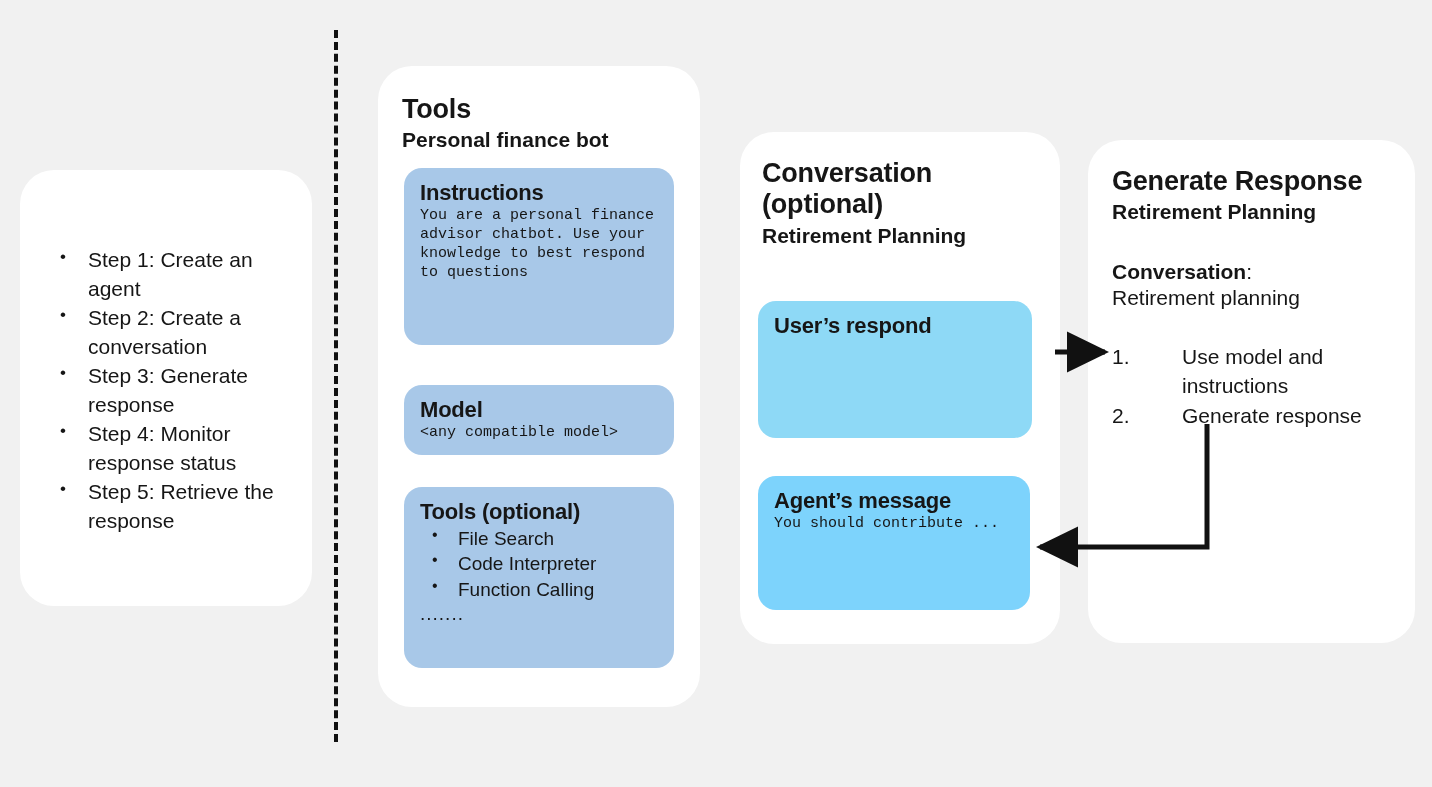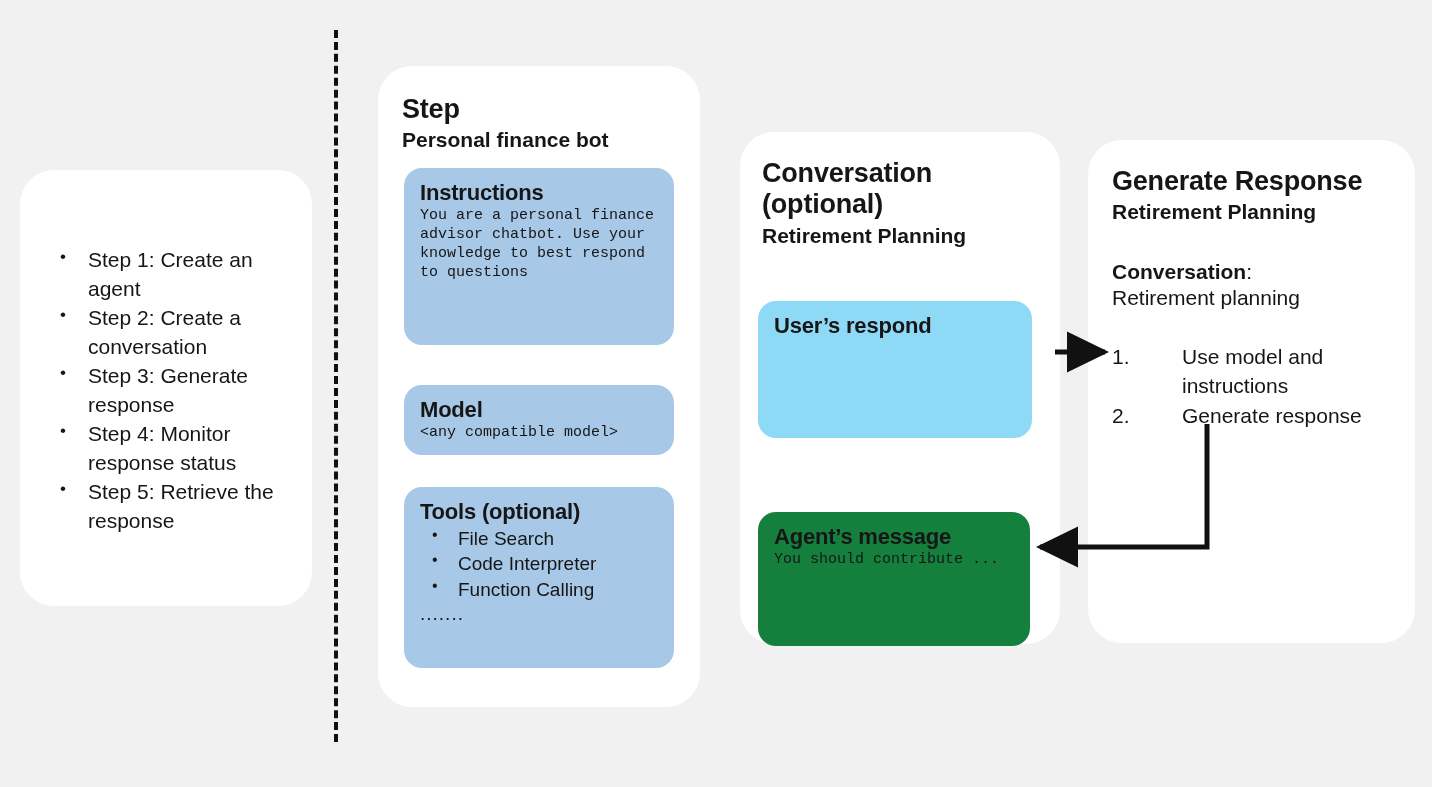--- a/index.html
+++ b/index.html
@@ -121,21 +121,21 @@
   }
   .block-body {
     font-size: 15px;
     line-height: 1.25;
     margin: 0;
     font-family: Liberation Mono, monospace;
   }
 
   .blue-block   { background: #a8c8e8; }
   .cyan-block   { background: #8ed9f6; }
-  .pink-block   { background: #15803d; margin-top: 36px; }
+  .pink-block   { background: #7dd3fc; }
 
   .block-instructions {
     position: absolute;
     left: 404px;
     top: 168px;
     width: 270px;
     height: 177px;
   }
   .block-model {
     position: absolute;
@@ -244,21 +244,21 @@
     <ul class="bullet-list">
       <li>Step 1: Create an agent</li>
       <li>Step 2: Create a conversation</li>
       <li>Step 3: Generate response</li>
       <li>Step 4: Monitor response status</li>
       <li>Step 5: Retrieve the response</li>
     </ul>
   </div>
 
   <div class="card card-agent">
-    <h2 class="card-title">Step</h2>
+    <h2 class="card-title">Tools</h2>
     <p class="card-subtitle">Personal finance bot</p>
   </div>
 
   <div class="block blue-block block-instructions">
     <p class="block-title">Instructions</p>
     <p class="block-body">You are a personal finance advisor chatbot. Use your knowledge to best respond to questions</p>
   </div>
 
   <div class="block blue-block block-model">
     <p class="block-title">Model</p>

